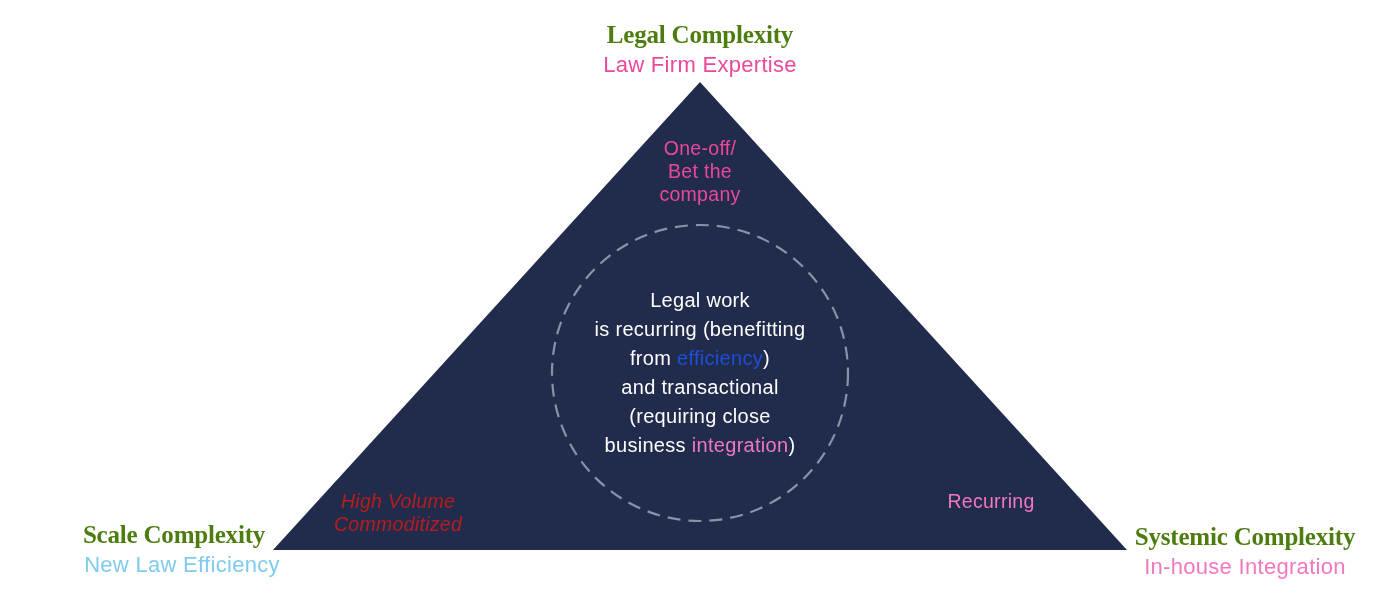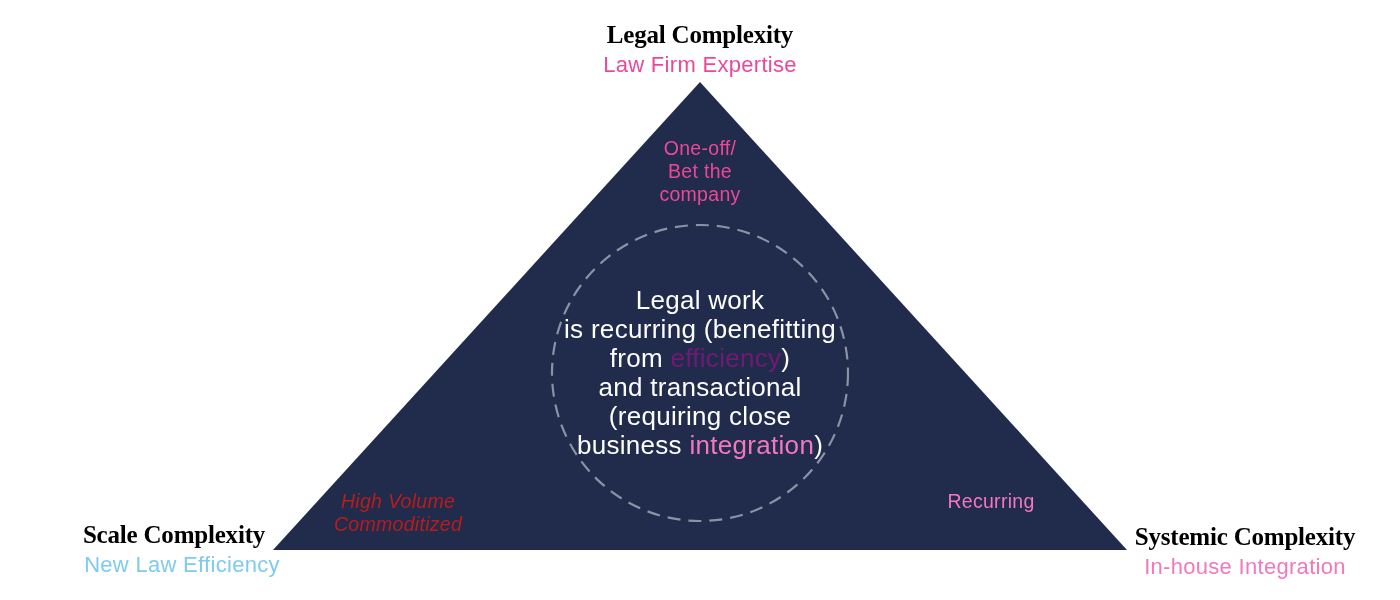--- a/index.html
+++ b/index.html
@@ -13,21 +13,21 @@
     font-family: "Liberation Sans", "DejaVu Sans", sans-serif;
   }
   .canvas svg { position: absolute; left: 0; top: 0; }
 
   .label { position: absolute; text-align: center; transform: translateX(-50%); }
 
   .corner-title {
     font-family: "Liberation Serif", "DejaVu Serif", serif;
     font-weight: 700;
     font-size: 25px;
-    color: #000000;
+    color: #4d7c0f;
     letter-spacing: -0.2px;
     white-space: nowrap;
   }
   .corner-subtitle {
     font-size: 22px;
     letter-spacing: 0.3px;
     margin-top: 3px;
     white-space: nowrap;
   }
 
@@ -37,31 +37,31 @@
     letter-spacing: 0.3px;
   }
 
   .circle-caption {
     position: absolute;
     left: 700px;
     top: 373px;
     transform: translate(-50%, -50%);
     width: 300px;
     text-align: center;
-    font-size: 26px;
+    font-size: 20px;
     line-height: 29px;
     letter-spacing: 0.3px;
     color: #FDFDFD;
   }
 
   .c-white { color: #FDFDFD; }
   .c-gold  { color: #ec4899; }
   .c-sky   { color: #7ECBEE; margin-left: 16px; }
   .c-cyan  { color: #b91c1c; font-style: italic; }
-  .c-blue  { color: #701a75; }
+  .c-blue  { color: #1d4ed8; }
   .c-pink  { color: #F178BE; }
 </style>
 </head>
 <body>
 
 <div class="canvas">
 
   <svg width="1400" height="600" viewBox="0 0 1400 600">
     <polygon points="700,82 1127,550 273,550" fill="#212B4B"></polygon>
     <circle cx="700" cy="373" r="148" fill="none" stroke="#8A93A6" stroke-width="2.2" stroke-dasharray="13 8"></circle>

